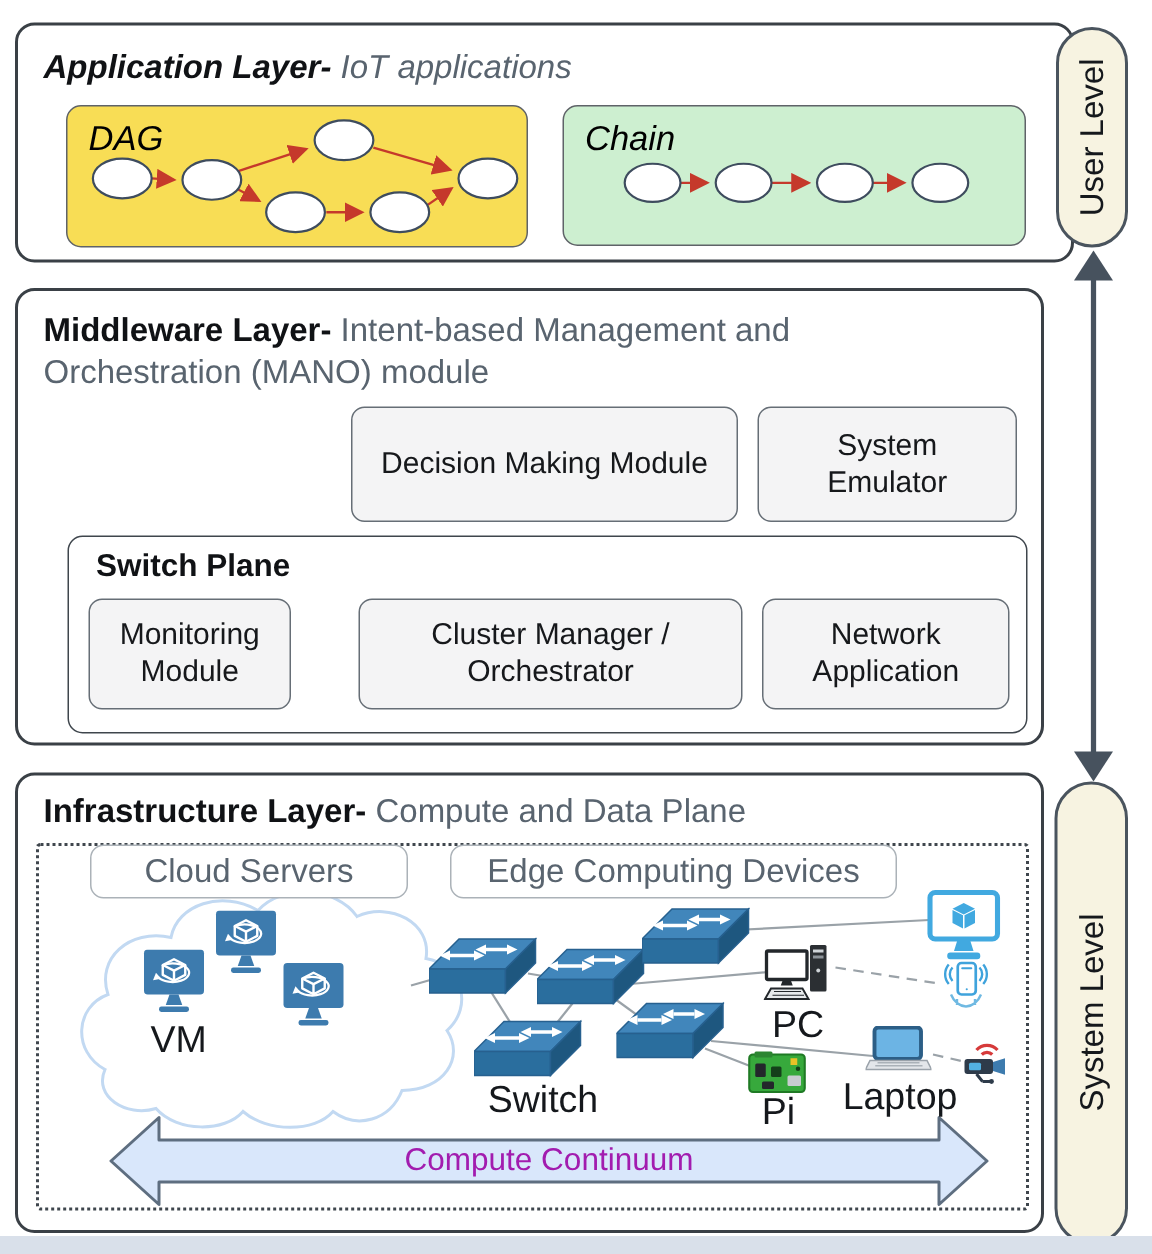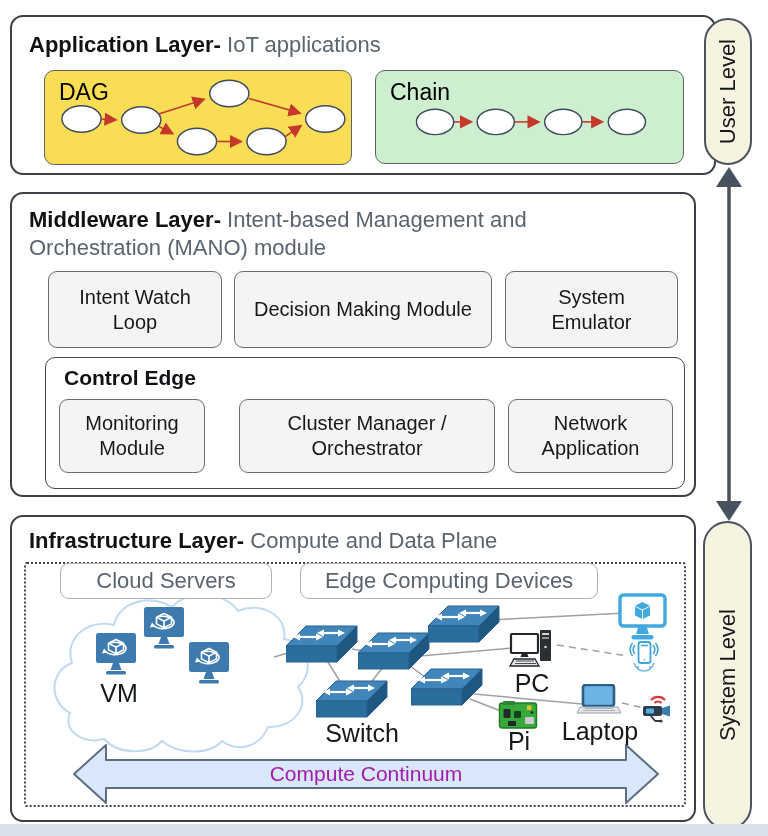--- a/index.html
+++ b/index.html
@@ -111,21 +111,21 @@
         <rect x="2" y="2" width="45" height="31" rx="3.5" fill="#fff" stroke="#41a9e0" stroke-width="3.4"></rect>
         <polygon points="24.5,9 32,12.8 24.5,16.6 17,12.8" fill="#41a9e0"></polygon>
         <polygon points="17,13.6 24,17.2 24,26 17,22.4" fill="#41a9e0"></polygon>
         <polygon points="32,13.6 25,17.2 25,26 32,22.4" fill="#41a9e0"></polygon>
         <polygon points="20.5,33 28.5,33 31,41 18,41" fill="#41a9e0"></polygon>
         <rect x="13.5" y="42" width="22" height="4.5" rx="2" fill="#41a9e0"></rect>
       </symbol>
     </defs>
   </svg>
 
-  <div class="layer" style="left:10px; top:15px; width:706px; height:160px;">
+  <div class="layer" style="left:10px; top:15px; width:706px; height:160px;font-style:italic;">
     <div class="layer-title" style="top:14px;">
       <b>Application Layer-</b><span> IoT applications</span>
     </div>
 
     <div class="panel" style="left:32px; top:53px; width:308px; height:95px; background:#f8dd55;">
       <svg class="graph-svg" viewBox="0 0 308 95">
         <g stroke="#c5392b" stroke-width="1.6">
           <line x1="55" y1="49" x2="70" y2="50" marker-end="url(#redArrow)"></line>
           <line x1="114" y1="44" x2="160" y2="29" marker-end="url(#redArrow)"></line>
           <line x1="113" y1="56" x2="128" y2="64" marker-end="url(#redArrow)"></line>
@@ -161,27 +161,26 @@
       </svg>
       <div class="panel-label">Chain</div>
     </div>
   </div>
 
   <div class="layer" style="left:10px; top:192px; width:686px; height:305px;">
     <div class="layer-title" style="top:12px; width:600px;">
       <b>Middleware Layer-</b><span> Intent-based Management and Orchestration (MANO) module</span>
     </div>
 
-    <div class="module-box" style="left:36px; top:77px; width:174px; height:77px;">Intent Watch Loop</div>
     <div class="module-box" style="left:222px; top:77px; width:258px; height:77px;">Decision Making Module</div>
     <div class="module-box" style="left:493px; top:77px; width:173px; height:77px;">System Emulator</div>
 
     <div class="cp-box" style="left:33px; top:163px; width:640px; height:132px;">
-      <div class="cp-title">Control Edge</div>
-      <div class="module-box" style="left:13px; top:41px; width:146px; height:74px;">Monitoring Module</div>
+      <div class="cp-title">Switch Plane</div>
+      <div class="module-box" style="left:13px; top:41px; width:135px; height:74px;">Monitoring Module</div>
       <div class="module-box" style="left:193px; top:41px; width:256px; height:74px;">Cluster Manager / Orchestrator</div>
       <div class="module-box" style="left:462px; top:41px; width:165px; height:74px;">Network Application</div>
     </div>
   </div>
 
   <div class="layer" style="left:10px; top:515px; width:686px; height:307px;">
     <div class="layer-title" style="top:10px;">
       <b>Infrastructure Layer-</b><span> Compute and Data Plane</span>
     </div>
 

